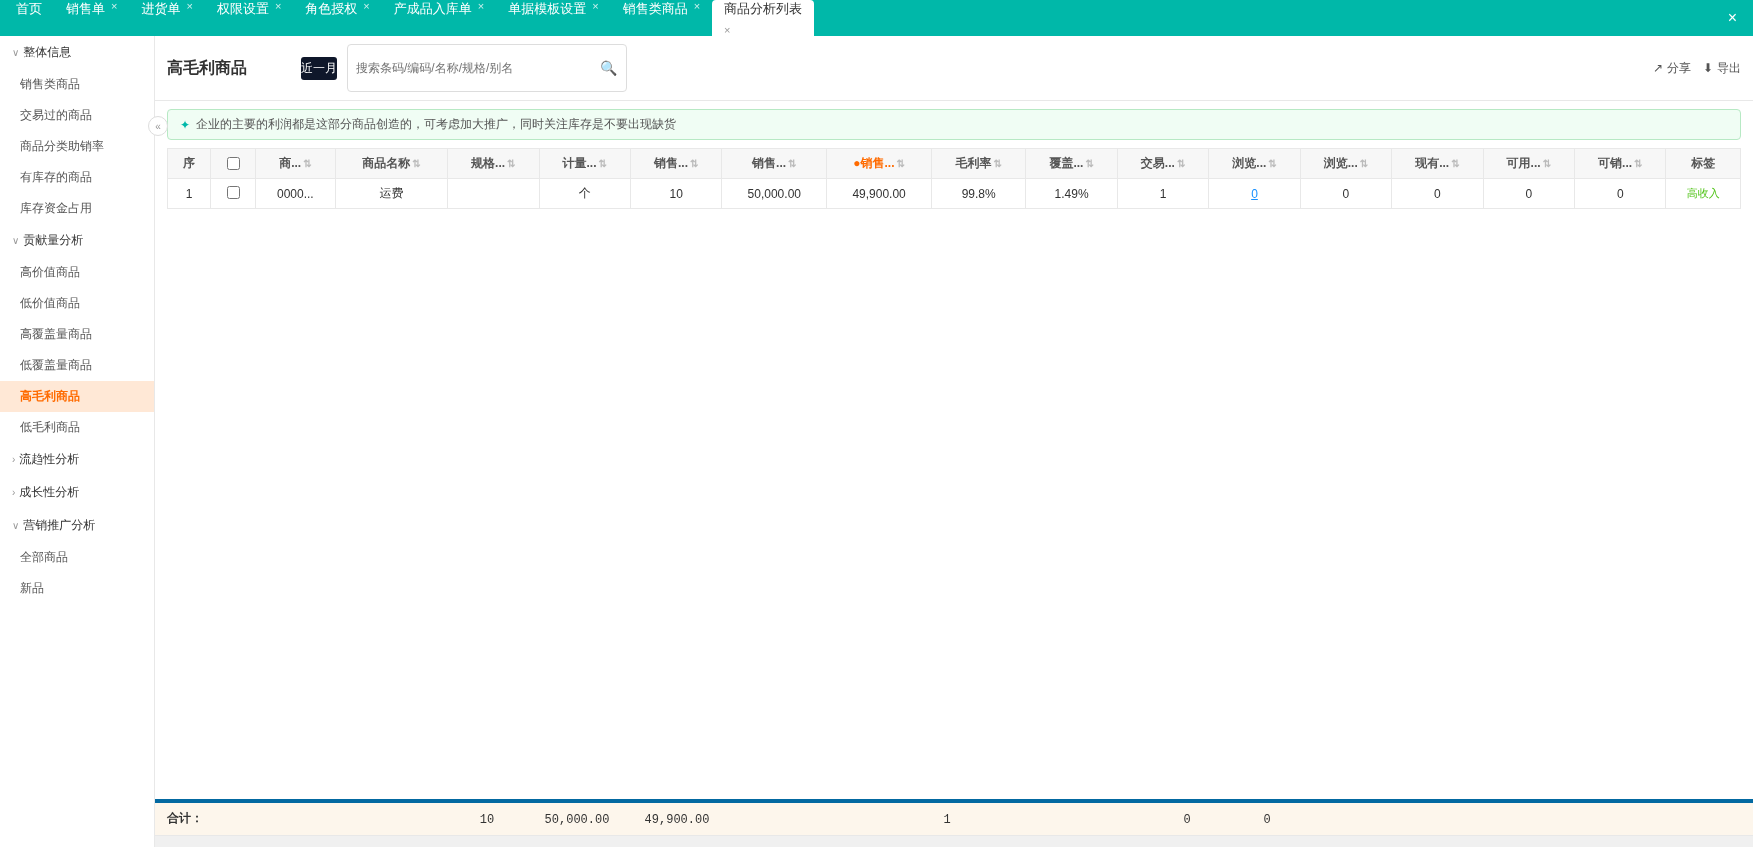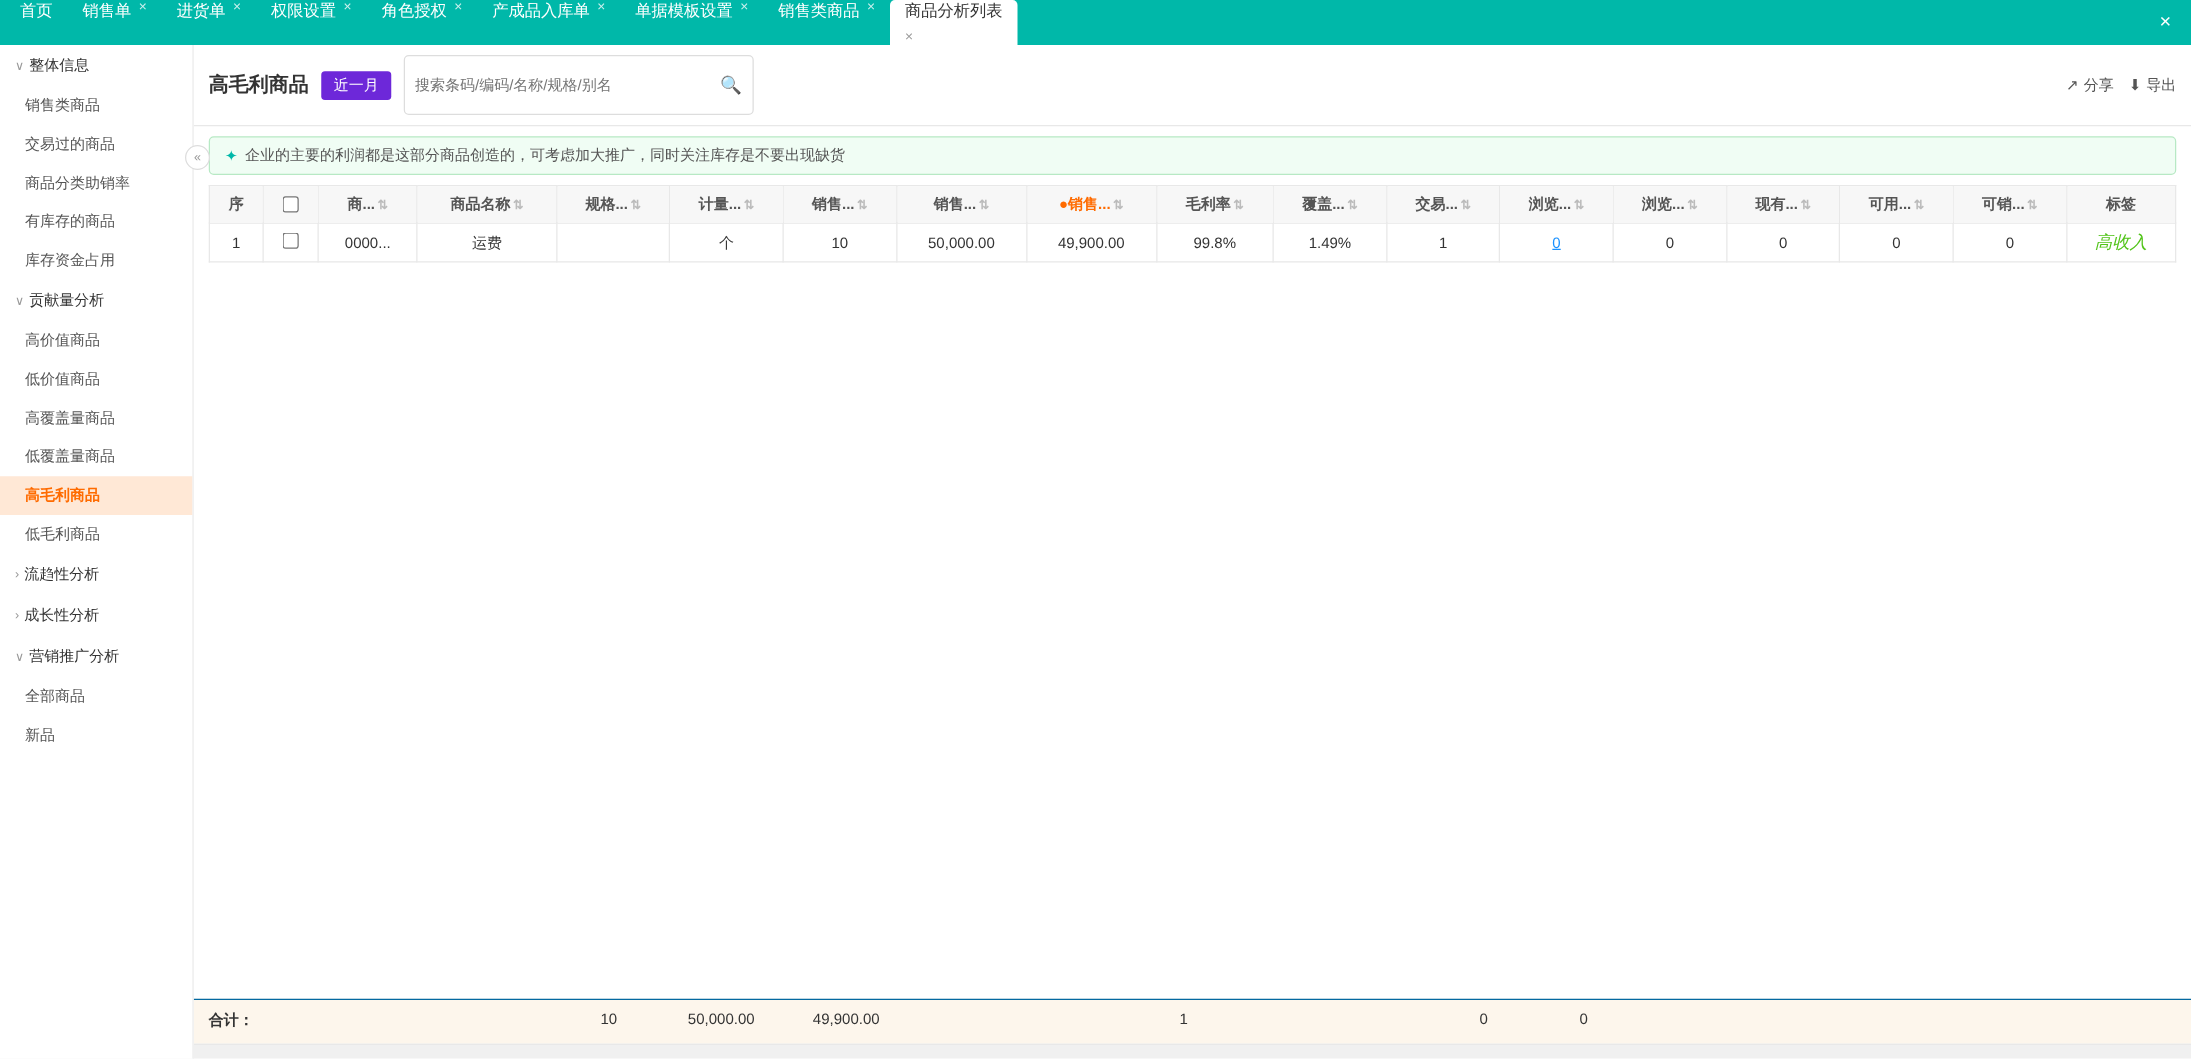--- a/index.html
+++ b/index.html
@@ -100,27 +100,28 @@
       border-bottom: 1px solid #e8e8e8;
       gap: 10px;
       flex-shrink: 0;
     }
     .content-title {
       font-size: 16px;
       font-weight: bold;
       color: #333;
     }
     .period-btn {
-      background: #6d28d9;
+      background: #0f172a;
       color: #fff;
       border: none;
       border-radius: 3px;
-      padding: 3px 10px;
-      font-size: 12px;
-      cursor: pointer;
+      padding: 3px 0;
+      font-size: 12px;
+      cursor: pointer;
+      margin-left: 44px;
     }
     .search-box {
       display: flex;
       align-items: center;
       border: 1px solid #ddd;
       border-radius: 4px;
       padding: 15px 8px;
       gap: 4px;
       flex: 1;
       max-width: 280px;
@@ -211,34 +212,35 @@
       gap: 2px;
     }
     thead th .sort-icon { color: #bbb; font-size: 10px; }
     tbody td {
       border: 1px solid #e8e8e8;
       padding: 6px 8px;
       text-align: center;
       color: #333;
       white-space: nowrap;
     }
-    .tag-high { color: #52c41a; font-size: 14px; font-style: italic; }
+    .tag-high { color: #52c41a; font-size: 11px; }
     .link-text { color: #1890ff; text-decoration: underline; cursor: pointer; }
 
     
     .footer-bar {
       display: flex;
-      align-items: flex-start;
+      align-items: flex-end;
       background: #fdf6ec;
-      border-top: 1px solid #0369a1;
+      border-top: 4px solid #0369a1;
       padding: 8px 12px;
       font-size: 12px;
       color: #333;
       flex-shrink: 0;
       height: 36px;
+      font-family: Liberation Mono, monospace;
     }
     .footer-label { width: 80px; font-weight: bold; }
     .footer-cells {
       display: flex;
       gap: 0;
       flex: 1;
     }
     .footer-cell {
       text-align: center;
       padding: 0 8px;

